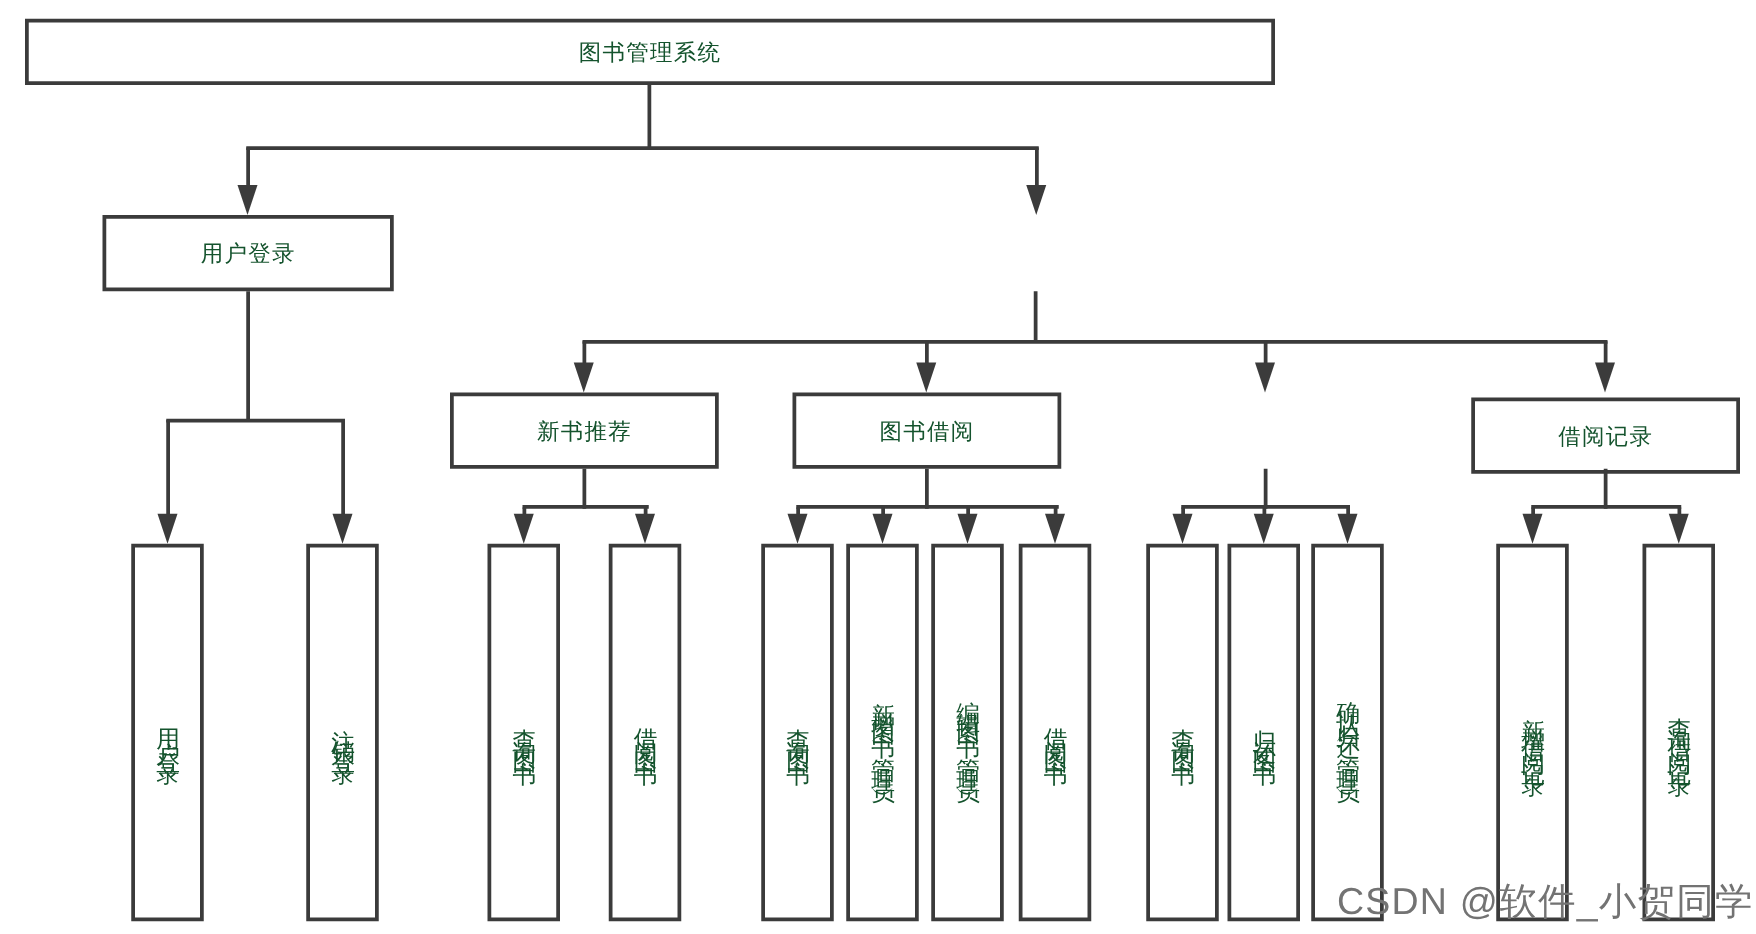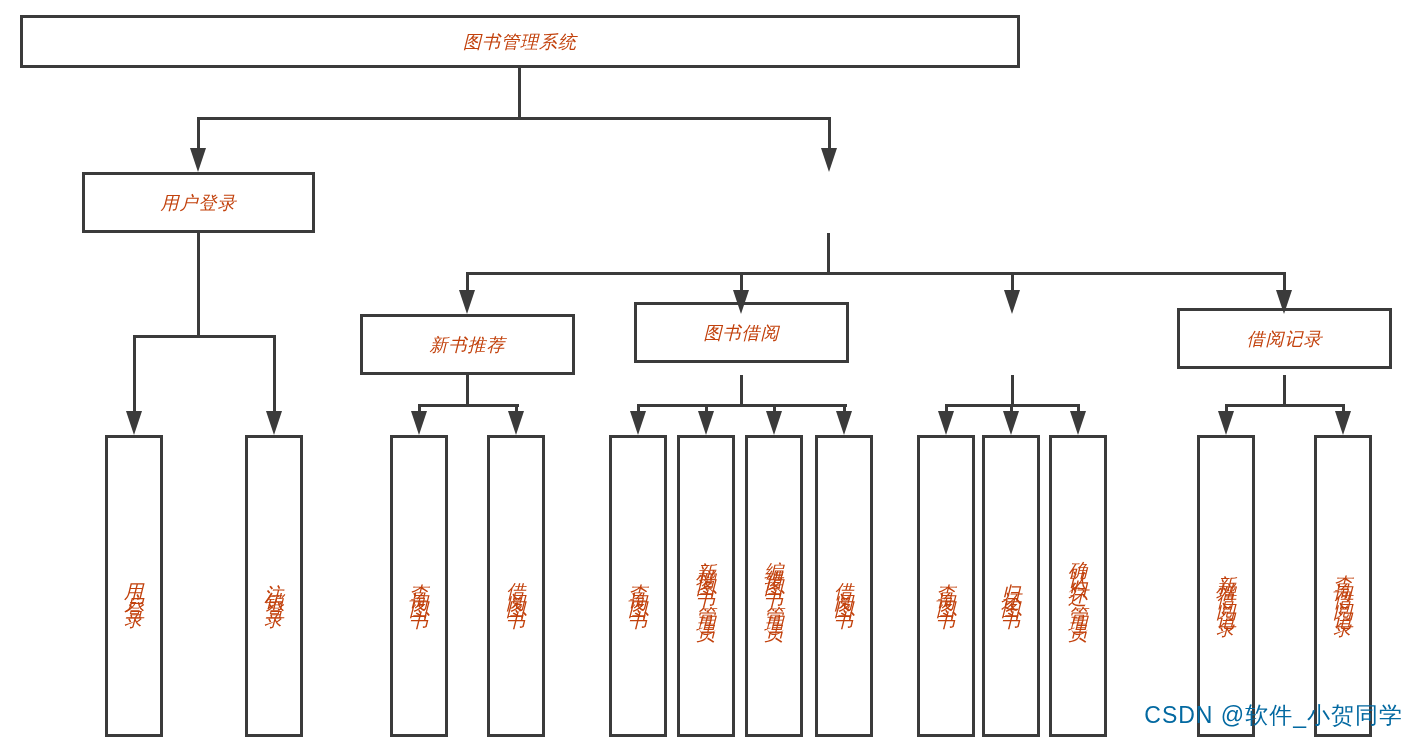--- a/index.html
+++ b/index.html
@@ -3,55 +3,54 @@
 <meta charset="utf-8">
 <style>
   html,body { margin:0; padding:0; background:#ffffff; }
   .canvas {
     position:relative; width:1405px; height:747px; background:#ffffff;
     font-family:"Liberation Sans","DejaVu Sans",sans-serif; overflow:hidden;
   }
   .box {
     position:absolute; background:#ffffff; border:3px solid #3b3b3b;
     box-sizing:border-box; display:flex; align-items:center; justify-content:center;
-    color:#c2410c;
-    font-style:italic;
+    color:#14532d;
   }
   .box.h { font-size:18px; letter-spacing:1px; }
   .box.v {
     writing-mode:vertical-rl; text-orientation:upright;
     font-size:19px; letter-spacing:9px; line-height:1;
   }
   .line { position:absolute; background:#3b3b3b; }
   .arrow { position:absolute; width:17px; }
   .arrow::before {
     content:""; position:absolute; left:7px; top:0; bottom:18px; width:3px; background:#3b3b3b;
   }
   .arrow::after {
     content:""; position:absolute; left:0; bottom:0; width:0; height:0;
     border-left:8.5px solid transparent; border-right:8.5px solid transparent;
     border-top:24px solid #3b3b3b;
   }
   .watermark {
-    position:absolute; right:2px; bottom:16px; font-size:23px; color:#0369a1;
+    position:absolute; right:2px; bottom:5px; font-size:30px; color:#737373;
     letter-spacing:1px; z-index:5; white-space:nowrap;
   }
 </style>
 </head>
 <body>
 
 <div class="canvas">
 
   <div class="box h" style="left:20px; top:15px; width:1000px; height:53px;">图书管理系统</div>
 
   <div class="box h" style="left:82px; top:172px; width:233px; height:61px;">用户登录</div>
 
   <div class="box h" style="left:360px; top:314px; width:215px; height:61px;">新书推荐</div>
-  <div class="box h" style="left:634px; top:302px; width:215px; height:61px;">图书借阅</div>
-  <div class="box h" style="left:1177px; top:308px; width:215px; height:61px;">借阅记录</div>
+  <div class="box h" style="left:634px; top:314px; width:215px; height:61px;">图书借阅</div>
+  <div class="box h" style="left:1177px; top:318px; width:215px; height:61px;">借阅记录</div>
 
   <div class="box v" style="left:105px; top:435px; width:58px; height:302px;">用户登录</div>
   <div class="box v" style="left:245px; top:435px; width:58px; height:302px;">注销登录</div>
 
   <div class="box v" style="left:390px; top:435px; width:58px; height:302px;">查询图书</div>
   <div class="box v" style="left:487px; top:435px; width:58px; height:302px;">借阅图书</div>
 
   <div class="box v" style="left:609px; top:435px; width:58px; height:302px;">查询图书</div>
   <div class="box v" style="left:677px; top:435px; width:58px; height:302px;">新增图书（管理员）</div>
   <div class="box v" style="left:745px; top:435px; width:58px; height:302px;">编辑图书（管理员）</div>

